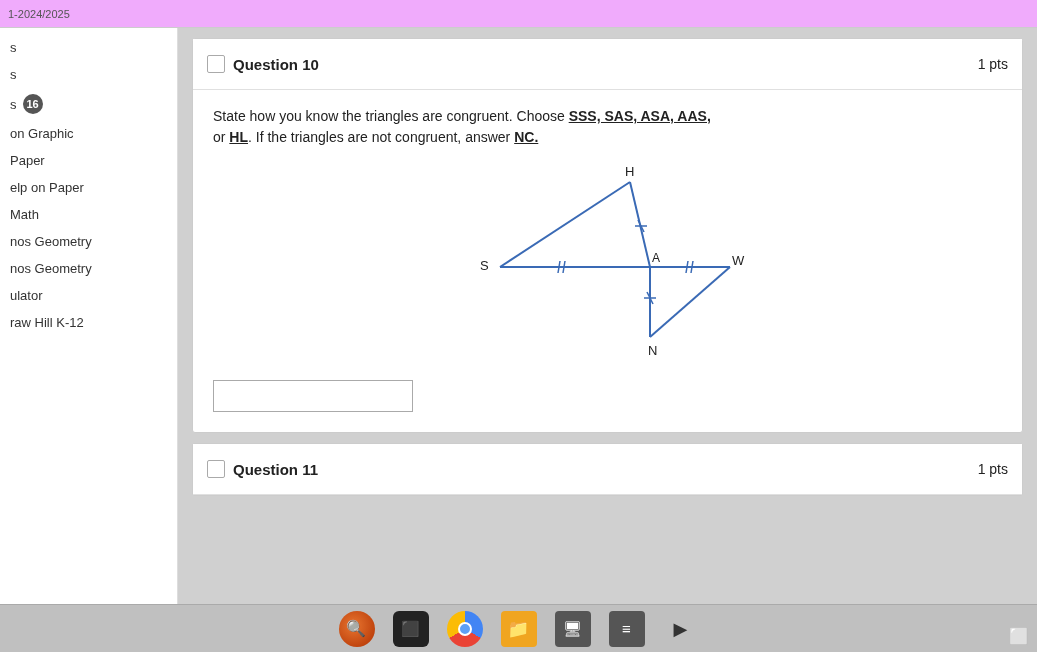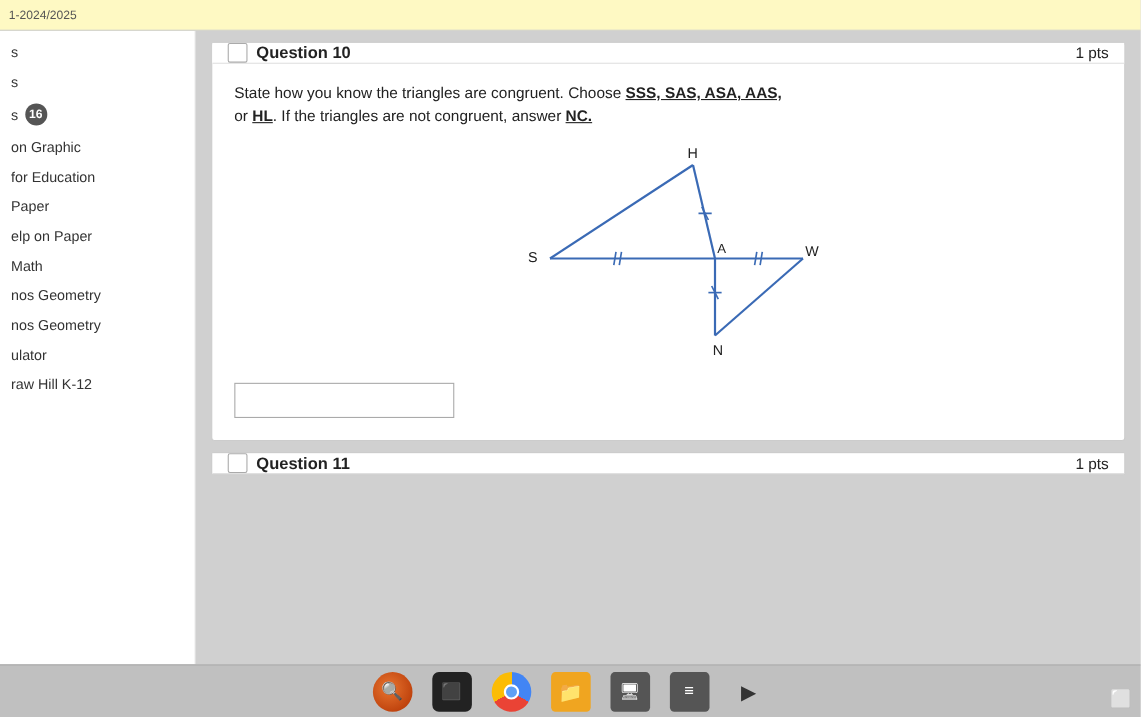--- a/index.html
+++ b/index.html
@@ -8,21 +8,21 @@
       background: #e8e8e8;
       width: 1037px;
       height: 652px;
       overflow: hidden;
       display: flex;
       flex-direction: column;
     }
 
     
     .top-bar {
-      background: #fef9c3;
+      background: #f0abfc;
       height: 28px;
       display: flex;
       align-items: center;
       padding: 0 8px;
       font-size: 11px;
       color: #555;
       border-bottom: 1px solid #ccc;
     }
 
     .main-layout {
@@ -84,21 +84,21 @@
       background: #fff;
       border: 1px solid #ccc;
       border-radius: 3px;
       margin-bottom: 10px;
     }
 
     .question-header {
       display: flex;
       align-items: center;
       justify-content: space-between;
-      padding: 0 14px;
+      padding: 16px 14px;
       border-bottom: 1px solid #e0e0e0;
       background: #fff;
       text-align: center;
     }
 
     .question-header-left {
       display: flex;
       align-items: center;
       gap: 8px;
     }
@@ -196,23 +196,20 @@
     </div>
     <div class="sidebar-item">
       <span>s</span>
     </div>
     <div class="sidebar-item">
       <span>s</span>
       <span class="sidebar-badge">16</span>
     </div>
     <div class="sidebar-item">
       <span>on Graphic</span>
-    </div>
-    <div class="sidebar-item">
-      <span>for Education</span>
     </div>
     <div class="sidebar-item">
       <span>Paper</span>
     </div>
     <div class="sidebar-item">
       <span>elp on Paper</span>
     </div>
     <div class="sidebar-item">
       <span>Math</span>
     </div>

